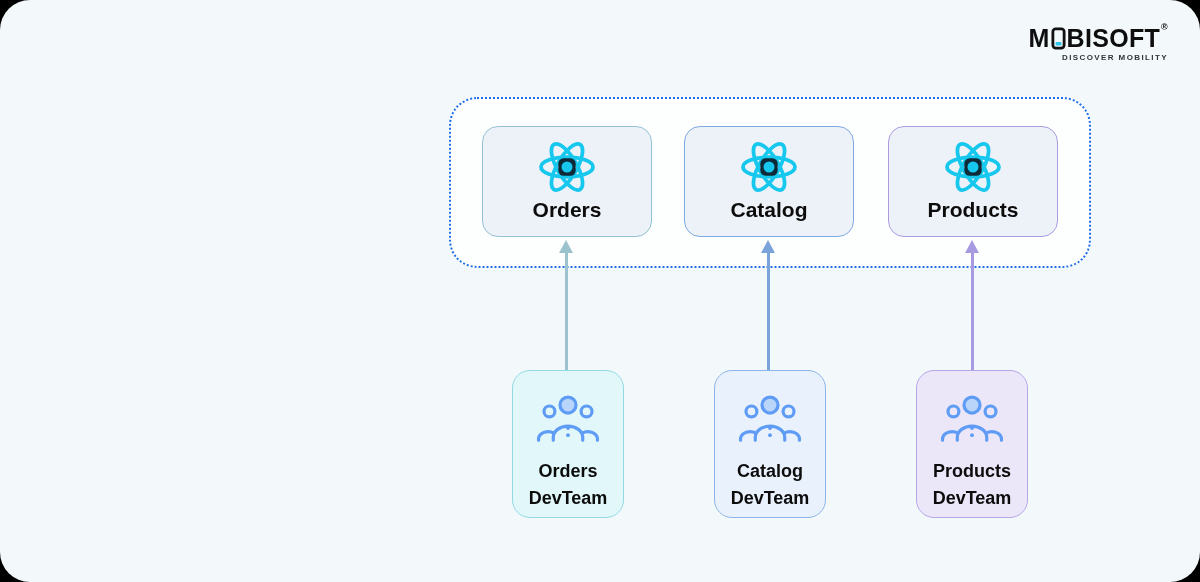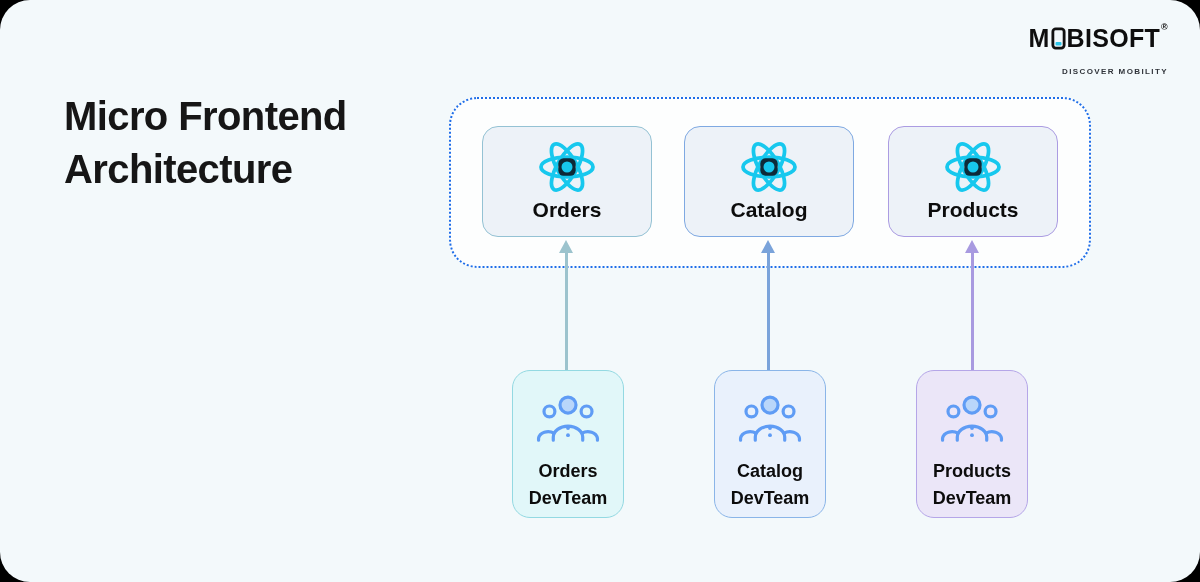--- a/index.html
+++ b/index.html
@@ -11,21 +11,21 @@
   
   .title{position:absolute;left:64px;top:90px;font-size:40px;font-weight:800;
          color:#161616;line-height:53px;letter-spacing:-0.6px;}
   .title span{display:block;}
 
   
   .logo{position:absolute;top:24px;right:32px;display:flex;flex-direction:column;align-items:flex-end;}
   .logo-row{display:flex;align-items:center;font-weight:800;font-size:25px;color:#0e0e0e;letter-spacing:0.3px;}
   .logo-phone{margin:0 1px 0 1px;display:block;}
   .logo-reg{font-size:9px;font-weight:700;align-self:flex-start;margin:-2px 0 0 1px;}
-  .logo-tagline{font-size:8px;font-weight:600;letter-spacing:1.4px;color:#30343a;margin-top:14px;}
+  .logo-tagline{font-size:8px;font-weight:600;letter-spacing:1.4px;color:#30343a;margin-top:0;}
 
   
   .dashed-box{position:absolute;left:449px;top:97px;width:642px;height:171px;
               border:2px dotted #1f6ee8;border-radius:28px;
               background:rgba(255,255,255,0.8);box-sizing:border-box;}
 
   
   .fe-card{position:absolute;top:126px;width:170px;height:111px;border-radius:16px;
            background:#edf2f8;box-sizing:border-box;display:flex;flex-direction:column;
            align-items:center;justify-content:center;gap:5px;}
@@ -55,24 +55,20 @@
   .team-products{left:916px;background:#ebe6f8;border:1.5px solid #b5a6e8;}
   .team-label{margin-top:16px;font-size:18px;font-weight:700;color:#0c0c0c;
               text-align:center;line-height:27px;}
   .team-label span{display:block;}
 </style>
 </head>
 <body>
 
 <div class="panel">
 
-  <h1 class="title" style="margin:0;">
-    <span>Micro Frontend</span>
-    <span>Architecture</span>
-  </h1>
 
   <div class="logo">
     <div class="logo-row">
       <span>M</span>
       <svg class="logo-phone" width="15" height="23" viewBox="0 0 16 24">
         <rect x="2" y="1.8" width="12" height="20.4" rx="3" fill="none" stroke="#111" stroke-width="3"></rect>
         <rect x="4.8" y="15.8" width="6.4" height="3.6" rx="1" fill="#2ec6ea"></rect>
       </svg>
       <span>BISOFT</span>
       <span class="logo-reg">®</span>

